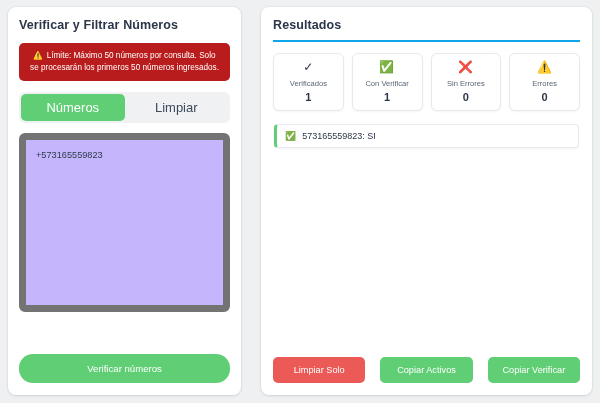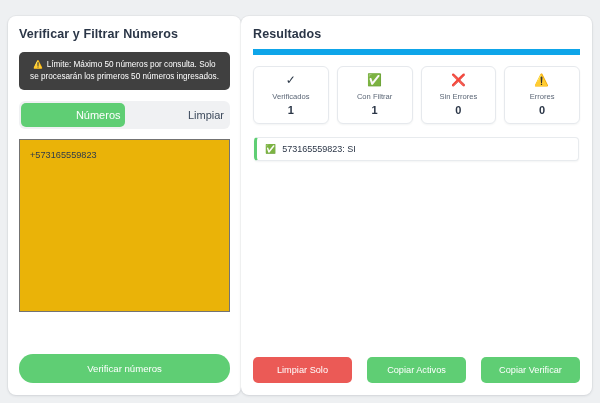--- a/index.html
+++ b/index.html
@@ -14,22 +14,22 @@
   body {
     background: #eef0f2;
     font-family: "Liberation Sans", sans-serif;
     font-size: 11px;
     color: #2f3b4a;
     -webkit-font-smoothing: antialiased;
   }
 
   .app {
     display: flex;
-    gap: 0;
-    padding: 16px 8px 8px 8px;
+    gap: 20px;
+    padding: 7px 8px 8px 8px;
     height: 403px;
     align-items: stretch;
   }
 
   
   .panel {
     background: #ffffff;
     border-radius: 8px;
     box-shadow: 0 1px 3px rgba(20, 30, 45, 0.10), 0 0 0 1px rgba(20,30,45,0.03);
     display: flex;
@@ -46,67 +46,67 @@
     color: #2b3647;
     letter-spacing: .1px;
     margin-bottom: 11px;
   }
   .panel-title-right {
     font-size: 12.5px;
     font-weight: bold;
     color: #2b3647;
     letter-spacing: .1px;
     padding-bottom: 8px;
-    border-bottom: 6px solid #0ea5e9;
+    border-bottom: 2px solid #0ea5e9;
     margin-bottom: 11px;
   }
 
   
   .warning {
-    background: #404040;
+    background: #b91c1c;
     color: #ffffff;
     border-radius: 5px;
     padding: 7px 10px 8px 10px;
     font-size: 8.2px;
     line-height: 1.42;
     text-align: center;
     margin-bottom: 11px;
   }
   .warning .warn-icon { font-size: 8px; margin-right: 1px; }
 
   
   .tabs {
     display: flex;
     background: #f0f1f3;
     border-radius: 6px;
     padding: 2px;
     margin-bottom: 10px;
   }
   .tab {
     flex: 1 1 0;
-    text-align: right;
-    font-size: 11px;
+    text-align: center;
+    font-size: 13px;
     padding: 6px 4px;
     border-radius: 5px;
     color: #3d4a5c;
     cursor: pointer;
     user-select: none;
   }
   .tab.active {
     background: #5fce74;
     color: #ffffff;
   }
 
   
   .numbers-area {
     flex: 1 1 auto;
     min-height: 0;
-    border: 1px solid #737373;
-    border-radius: 0;
-    background: #eab308;
+    border: 7px solid #737373;
+    border-radius: 6px;
+    background: #c4b5fd;
     padding: 9px 10px;
     font-family: "Liberation Sans", sans-serif;
     font-size: 9.2px;
     color: #2f3b4a;
     resize: none;
     outline: none;
     line-height: 1.5;
     margin-bottom: 11px;
   }
   .numbers-area::placeholder { color: #b3bac3; }
@@ -214,21 +214,21 @@
     <div class="stats">
 
       <div class="stat-card">
         <div class="stat-icon">✓</div>
         <div class="stat-label">Verificados</div>
         <div class="stat-value">1</div>
       </div>
 
       <div class="stat-card">
         <div class="stat-icon">✅</div>
-        <div class="stat-label">Con Filtrar</div>
+        <div class="stat-label">Con Verificar</div>
         <div class="stat-value">1</div>
       </div>
 
       <div class="stat-card">
         <div class="stat-icon">❌</div>
         <div class="stat-label">Sin Errores</div>
         <div class="stat-value">0</div>
       </div>
 
       <div class="stat-card">

